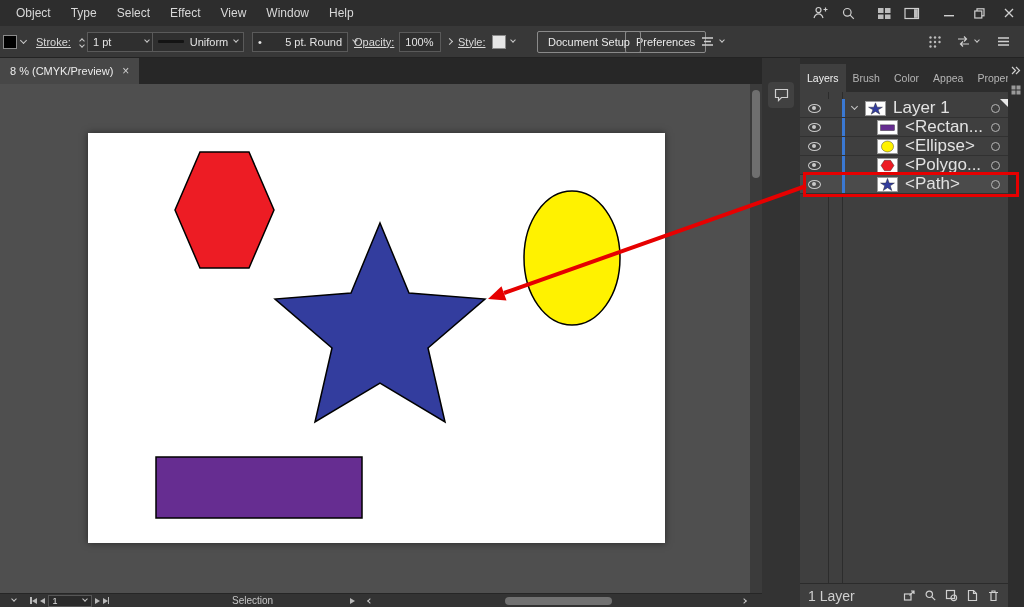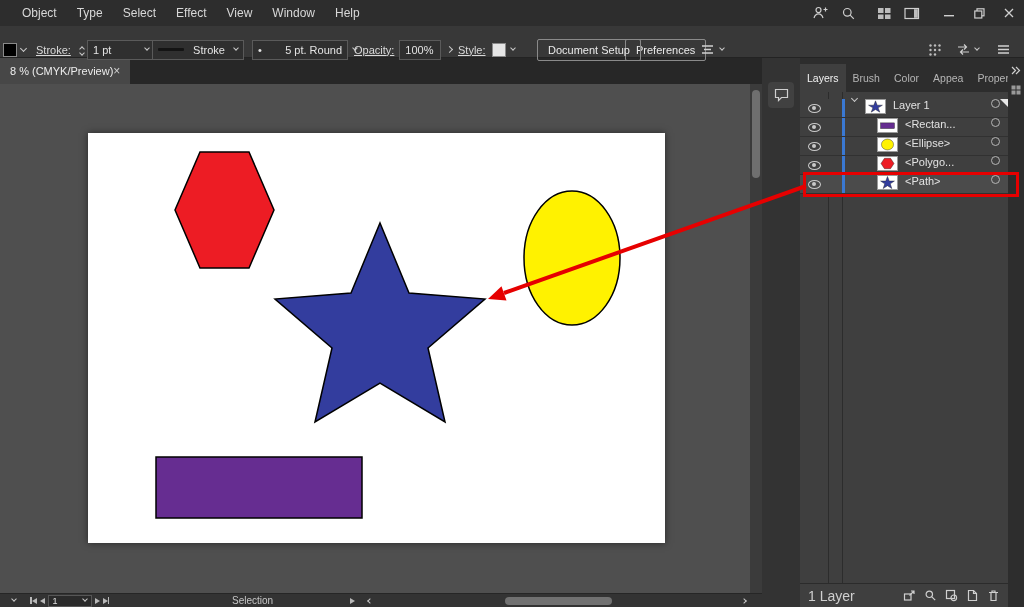--- a/index.html
+++ b/index.html
@@ -2,66 +2,66 @@
 <html><head>
 <meta charset="utf-8">
 <style>
   *{box-sizing:border-box;margin:0;padding:0}
   html,body{width:1024px;height:607px;overflow:hidden}
   body{font-family:"Liberation Sans",sans-serif;background:#2e2e2e;color:#d6d6d6}
   .app{position:relative;width:1024px;height:607px;overflow:hidden;background:#2e2e2e}
 
   
   .menubar{position:absolute;top:0;left:0;width:1024px;height:26px;background:#2d2d2d;display:flex;align-items:center;font-size:12px;z-index:5}
-  .menu-items{display:flex;padding-left:12px}
+  .menu-items{display:flex;padding-left:6px}
   .menu-item{padding:0 10px;line-height:26px;color:#d8d8d8;cursor:default;white-space:nowrap}
   .menubar-right{position:absolute;right:0;top:0;height:26px;display:flex;align-items:center}
   .mb-icon{width:28px;height:26px;display:flex;align-items:center;justify-content:center}
   .win-btn{width:30px;height:26px;display:flex;align-items:center;justify-content:center}
   .spacer8{width:8px}
 
   
   .controlbar{position:absolute;top:26px;left:0;width:1024px;height:32px;background:#383838;border-bottom:1px solid #232323;z-index:4;font-size:11px}
-  .cb{position:absolute;top:8px;height:31px;display:flex;align-items:center;color:#d9d9d9;white-space:nowrap}
+  .cb{position:absolute;top:0;height:31px;display:flex;align-items:center;color:#d9d9d9;white-space:nowrap}
   .field{background:#2f2f2f;border:1px solid #5a5a5a;height:20px;display:flex;align-items:center;padding:0 5px;color:#e4e4e4;gap:4px}
   .underline{text-decoration:underline}
   .btn{height:22px;border:1px solid #8a8a8a;border-radius:2px;padding:0 10px;display:flex;align-items:center;color:#eaeaea;background:transparent;font-size:11px}
   .swatch{width:14px;height:14px;background:#000;border:1px solid #8a8a8a}
   .swatch.light{background:#e6e6e6}
   .chev{width:5px;height:5px;border-right:1.5px solid #c9c9c9;border-bottom:1.5px solid #c9c9c9;display:inline-block;transform:rotate(45deg);margin-top:-3px}
   .chev.up{transform:rotate(-135deg);margin-top:3px}
   .chev.right{transform:rotate(-45deg);margin-top:0}
   .chev.left{transform:rotate(135deg);margin-top:0}
   .chev.small{width:4px;height:4px}
   .stepper{display:flex;flex-direction:column;gap:3px;margin-right:3px}
   .profile-line{width:26px;height:3px;background:#141414;border-radius:1px}
 
   
   .tabbar{position:absolute;top:58px;left:0;width:762px;height:26px;background:#272727;z-index:3}
-  .doc-tab{position:absolute;left:0;top:0;height:26px;background:#474747;display:flex;align-items:center;padding:0 10px;font-size:11px;color:#ececec;}
+  .doc-tab{position:absolute;left:0;top:0;height:26px;background:#474747;display:flex;align-items:center;padding:0 10px;font-size:11px;color:#ececec;gap:9px}
   .doc-close{color:#cfcfcf;font-size:12px;line-height:1}
 
   
   .canvas{position:absolute;top:84px;left:0;width:750px;height:509px;background:#4f4f4f;overflow:hidden;z-index:1}
   .artboard{position:absolute;left:88px;top:49px;width:577px;height:410px;background:#ffffff;box-shadow:0 0 7px rgba(0,0,0,.5)}
   .vscroll{position:absolute;top:84px;left:750px;width:12px;height:509px;background:#3b3b3b;z-index:2}
   .vthumb{position:absolute;left:2px;top:6px;width:8px;height:88px;background:#6f6f6f;border-radius:4px}
 
   
   .strip{position:absolute;left:762px;top:58px;width:38px;height:549px;background:#333333;z-index:2}
   .comment-btn{position:absolute;left:6px;top:24px;width:26px;height:26px;background:#414141;border-radius:4px;display:flex;align-items:center;justify-content:center}
 
   
   .dock{position:absolute;left:800px;top:58px;width:208px;height:549px;background:#2d2d2d;z-index:3}
   .panel-tabs{margin-top:6px;height:28px;display:flex;background:#2d2d2d;font-size:10.5px;overflow:hidden}
   .panel-tab{padding:0 7px;line-height:28px;color:#b5b5b5;white-space:nowrap}
   .panel-tab.active{background:#3f3f3f;color:#f2f2f2}
   .panel-body{position:relative;height:491px;background:#3f3f3f;padding-top:7px}
   .vline{position:absolute;top:0;bottom:0;width:1px;background:#2c2c2c;z-index:1}
-  .lrow{height:19px;display:flex;align-items:flex-start;background:#3f3f3f;border-bottom:1px solid #313131;font-size:11px;color:#e2e2e2;position:relative;z-index:2}
+  .lrow{height:19px;display:flex;align-items:center;background:#3f3f3f;border-bottom:1px solid #313131;font-size:17px;color:#e2e2e2;position:relative;z-index:2}
   .lrow.selected{background:#4b4b4b}
   .eye-cell{width:28px;display:flex;justify-content:center;align-items:center;align-self:stretch}
   .lock-cell{width:14px;align-self:stretch}
   .accent{width:3px;align-self:stretch;background:#3a78d2}
   .eye{width:13px;height:9px;border:1px solid #c9c9c9;border-radius:50%;position:relative}
   .eye::after{content:"";position:absolute;left:50%;top:50%;width:4px;height:4px;margin:-2px 0 0 -2px;background:#c9c9c9;border-radius:50%}
   .thumb{width:21px;height:15px;background:#fff;border:1px solid #9a9a9a;display:flex;align-items:center;justify-content:center;overflow:hidden;flex:none}
   .row-label{margin-left:7px;overflow:hidden;white-space:nowrap}
   .target{width:9px;height:9px;border:1px solid #b5b5b5;border-radius:50%;margin-left:auto;margin-right:8px;flex:none}
   .corner-tri{position:absolute;right:0;top:0;width:0;height:0;border-top:8px solid #e8e8e8;border-left:8px solid transparent}
@@ -166,21 +166,21 @@
           <span class="chev small"></span>
       </span>
       <span class="field" style="width:68px;justify-content:space-between">
         <span>1 pt</span>
         <span class="chev small"></span>
       </span>
     </div>
     <div class="cb" style="left:152px">
       <span class="field" style="width:92px;justify-content:space-between">
         <span class="profile-line"></span>
-        <span>Stroke</span>
+        <span>Uniform</span>
         <span class="chev small"></span>
       </span>
     </div>
     <div class="cb" style="left:252px">
       <span class="field" style="width:96px;justify-content:space-between">
         <span>•</span>
         <span>5 pt. Round</span>
       </span>
       <span class="chev small" style="margin-left:5px"></span>
     </div>

